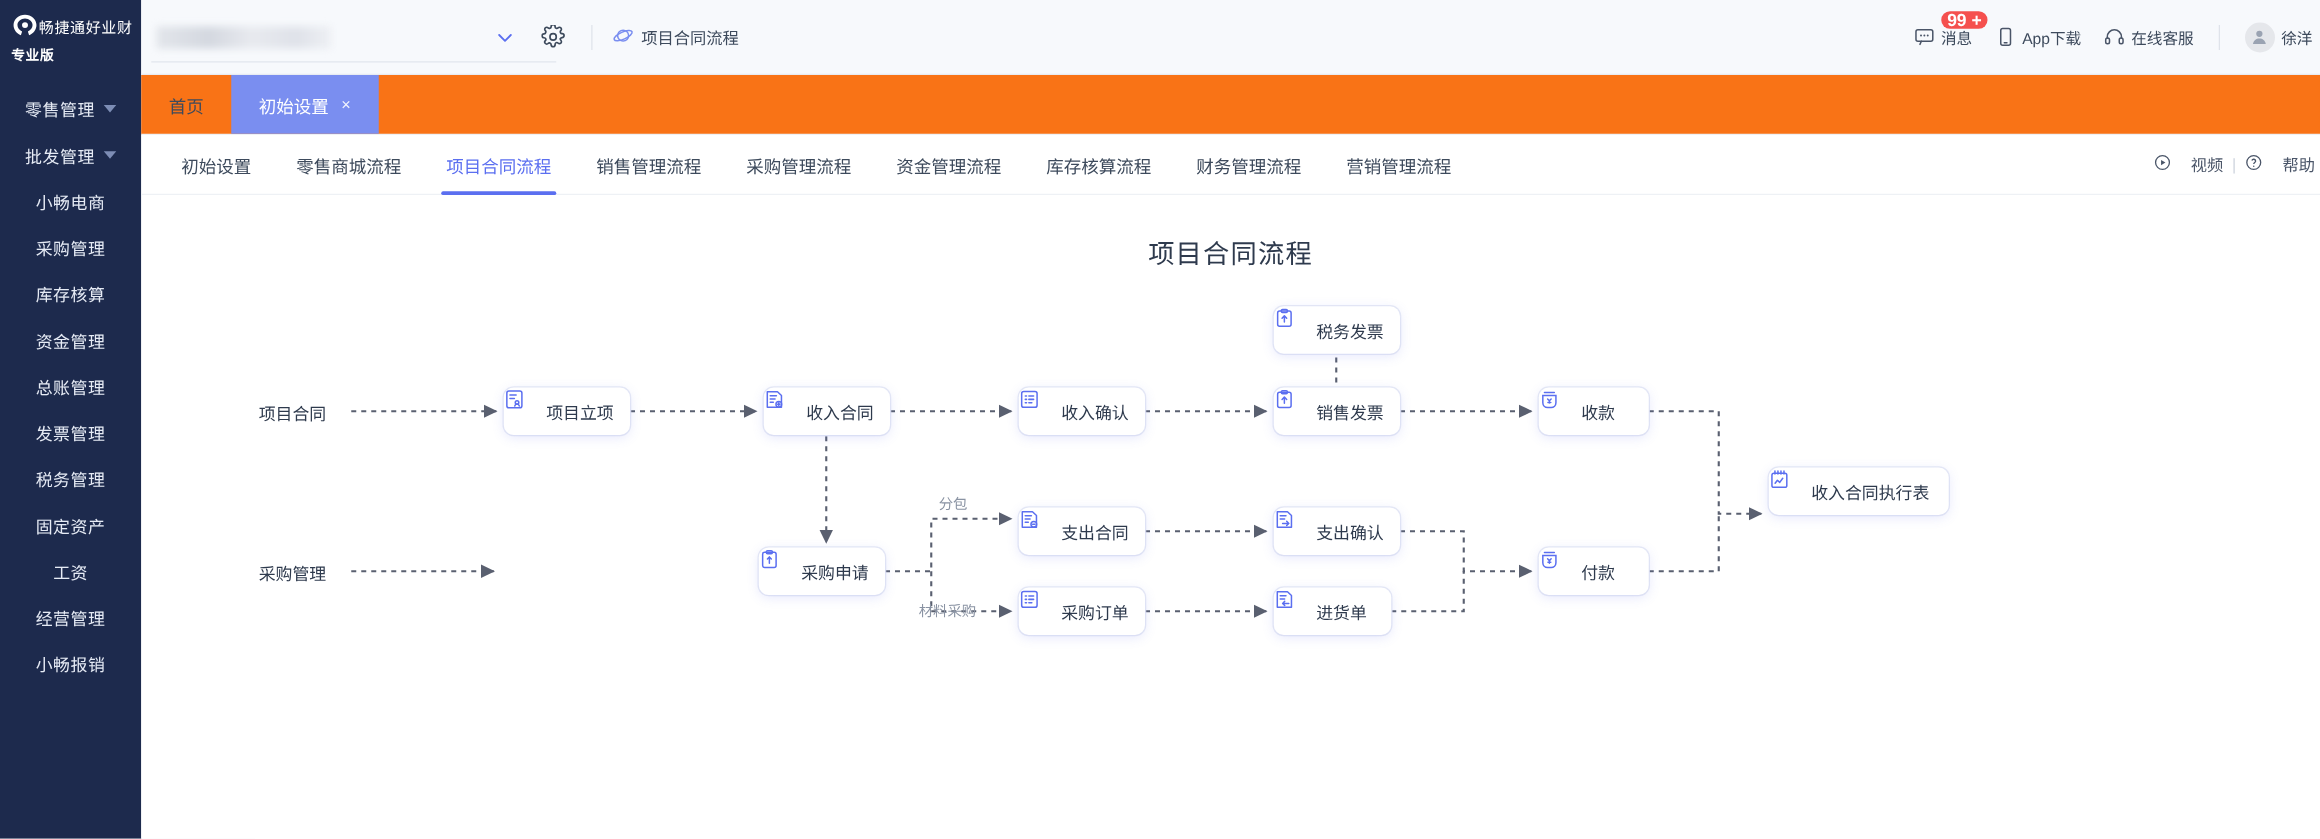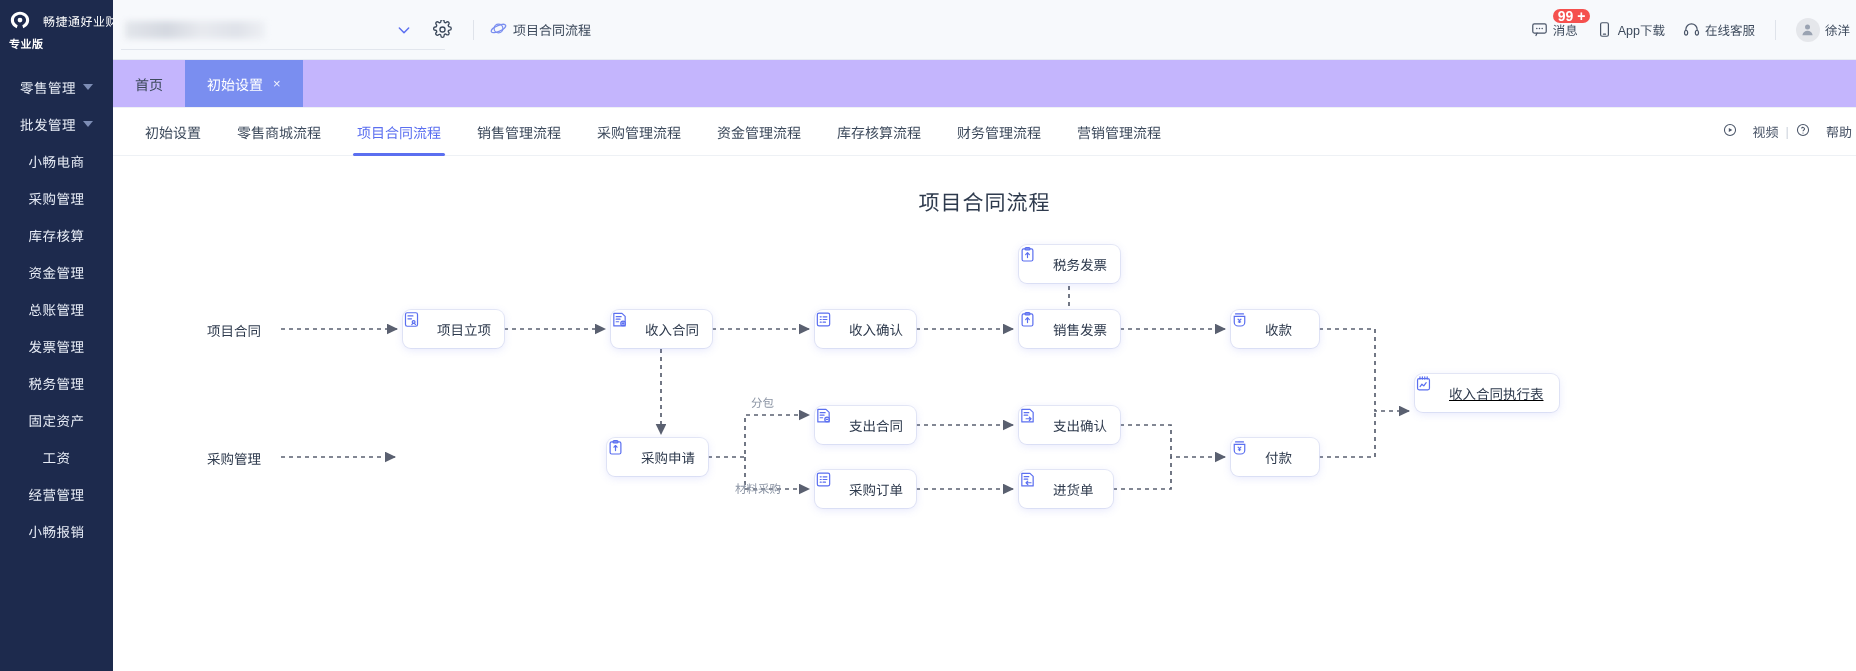--- a/index.html
+++ b/index.html
@@ -16,21 +16,21 @@
   .sidebar {
     position: absolute; left: 0; top: 0; width: 113px; height: 671px;
     background: #1d2a4d;
     display: flex; flex-direction: column; align-items: center;
   }
   .logo-wrap {
     width: 113px; height: 60px; position: relative;
     display: flex; flex-direction: column; justify-content: center;
     padding-left: 9px;
   }
-  .logo-row { display: flex; align-items: center; gap: 12px; }
+  .logo-row { display: flex; align-items: center; gap: 0; }
   .logo-mark {
     width: 22px; height: 22px; flex: 0 0 22px;
     display: flex; align-items: center; justify-content: center;
   }
   .logo-text {
     color: #ffffff; font-size: 12px; letter-spacing: .5px;
     white-space: nowrap; overflow: hidden;
   }
   .logo-sub {
     color: #ffffff; font-size: 11px; font-weight: bold;
@@ -96,21 +96,21 @@
     border-radius: 8px; padding: 0 5px; white-space: nowrap; font-weight: bold;
   }
   .avatar {
     width: 24px; height: 24px; border-radius: 50%;
     background: #e5e7eb; display: flex; align-items: center; justify-content: center;
   }
 
   
   .tabbar {
     position: absolute; left: 113px; top: 60px; right: 0; height: 48px;
-    background: #c4b5fd; display: flex; align-items: stretch;
+    background: #f97316; display: flex; align-items: stretch;
     border-bottom: 1px solid #eef1f5;
   }
   .btab {
     display: flex; align-items: center; justify-content: center;
     padding: 0 22px; font-size: 14px; color: #3d4a5c; cursor: pointer;
     white-space: nowrap;
   }
   .btab.active { background: #7a8ef0; color: #ffffff; }
   .btab .tclose { margin-left: 10px; font-size: 13px; opacity: .9; }
 
@@ -533,21 +533,21 @@
         <div class="node" style="left: 906px; top: 314px; width: 94px;">
           <span class="nicon">
             <svg viewBox="0 0 24 24" width="17" height="19" fill="none" stroke="#5b6ff0" stroke-width="1.7">
               <path d="M4 3.3h11.5L20 7.6V21H4z" stroke-linejoin="round"></path>
               <path d="M7.3 8h6.5M7.3 11.6h5" stroke-linecap="round"></path>
               <path d="M17 16.6h-7M12.4 14.2L10 16.6l2.4 2.4" stroke-linecap="round" stroke-linejoin="round"></path>
             </svg>
           </span>
           <span class="nlabel">进货单</span>
         </div>
-        <div class="node" style="left: 1302px; top: 218px; width: 144px; text-decoration: underline;">
+        <div class="node" style="left: 1302px; top: 218px; width: 144px;">
           <span class="nicon">
             <svg viewBox="0 0 24 24" width="17" height="19" fill="none" stroke="#5b6ff0" stroke-width="1.7">
               <rect x="3.6" y="5" width="16.8" height="16" rx="2.2"></rect>
               <path d="M7 2.6v3.2M10.4 2.6v3.2M13.8 2.6v3.2M17.2 2.6v3.2" stroke-linecap="round"></path>
               <path d="M7.2 16.4l2.6-3.4 2.6 2.4 3.4-4.6" stroke-linecap="round" stroke-linejoin="round"></path>
             </svg>
           </span>
           <span class="nlabel">收入合同执行表</span>
         </div>
       </div>

